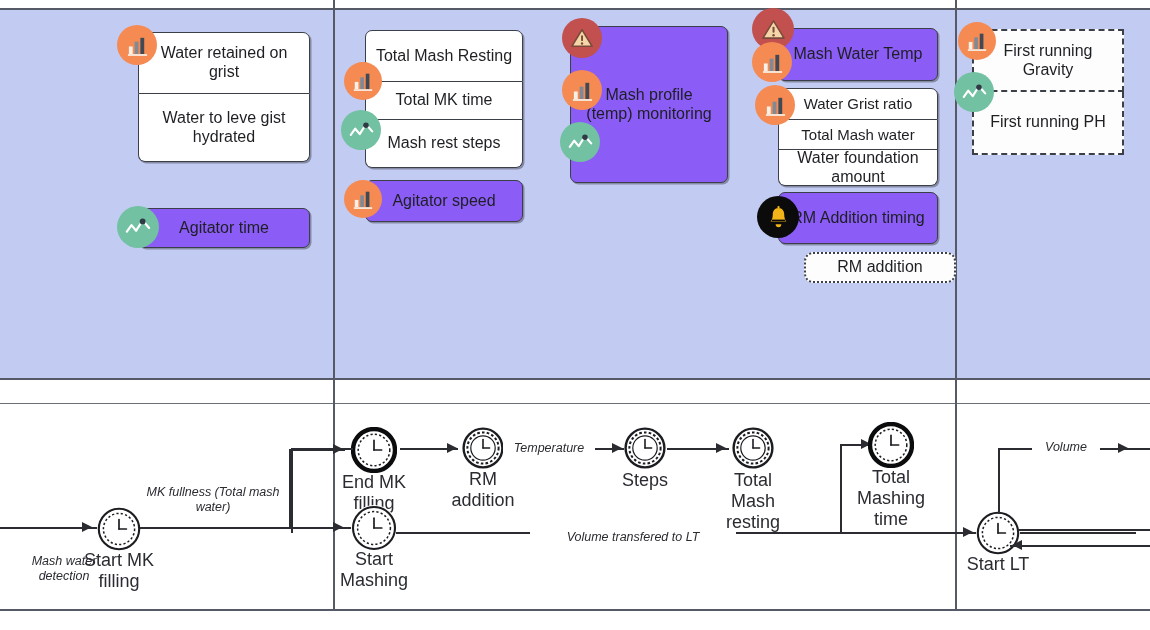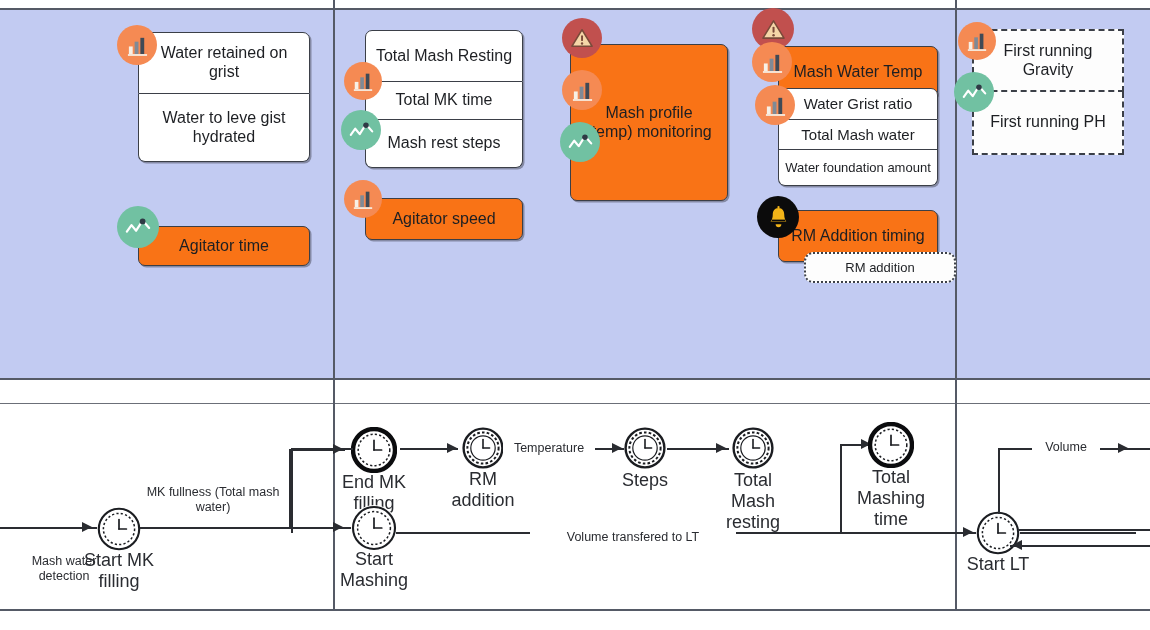--- a/index.html
+++ b/index.html
@@ -21,26 +21,25 @@
     position:absolute;left:0;top:381px;width:1150px;height:228px;
     background:#ffffff;
   }
   .hline{position:absolute;left:0;width:1150px;height:0;border-top:2.5px solid #555a66;}
   .hline.thin{border-top:1.6px solid #6b6f78;}
   .vline{position:absolute;top:0;width:0;height:611px;border-left:2.2px solid #555a66;}
 
   
   .box{
     position:absolute;
-    background:#f97316;
+    background:#8b5cf6;
     border:1.6px solid #3b3f47;
     border-radius:7px;
     box-sizing:border-box;
     box-shadow:1.5px 1.5px 0 rgba(60,60,70,.45);
-    margin-top:18px;
   }
   .stack{position:absolute;box-sizing:border-box;}
   .stack > .cell{
     background:#ffffff;
     border:1.6px solid #3b3f47;
     box-sizing:border-box;
     display:flex;align-items:center;justify-content:center;
     text-align:center;
     color:#1d1f23;
     line-height:1.16;
@@ -55,21 +54,21 @@
   }
   .dashed > .cell{border:2px dashed #3b3f47;background:#fdfdfd;}
   .dashed > .cell:not(:first-child){border-top:none;}
   .dotted{
     border:2px dotted #3b3f47;border-radius:9px;background:#fdfdfd;
     box-shadow:none;
   }
 
   .t16{font-size:16px;}
   .t15{font-size:15px;}
-  .t13{font-size:13px;}
+  .t13{font-size:16px;}
 
   
   .badge{
     position:absolute;border-radius:50%;
     display:flex;align-items:center;justify-content:center;
     box-sizing:border-box;
   }
   .badge.orange{background:#f58a53;}
   .badge.green{background:#71c1a2;}
   .badge.red{background:#c1504e;}
@@ -94,21 +93,21 @@
     position:absolute;width:0;height:0;
     border-top:5.5px solid transparent;
     border-bottom:5.5px solid transparent;
     border-left:10px solid #2a2c31;
   }
   .arrow.left{
     border-left:none;border-right:10px solid #2a2c31;
   }
   .elabel{
     position:absolute;font-size:12.5px;color:#2a2c31;
-    background:#ffffff;padding:0 3px;line-height:1.2;text-align:center;
+    background:#ffffff;padding:0 3px;line-height:1.2;text-align:center;font-style:italic;
   }
 </style>
 </head>
 <body>
 
 <div id="root">
 
   <div class="lane-blue"></div>
   <div class="lane-white"></div>
 

